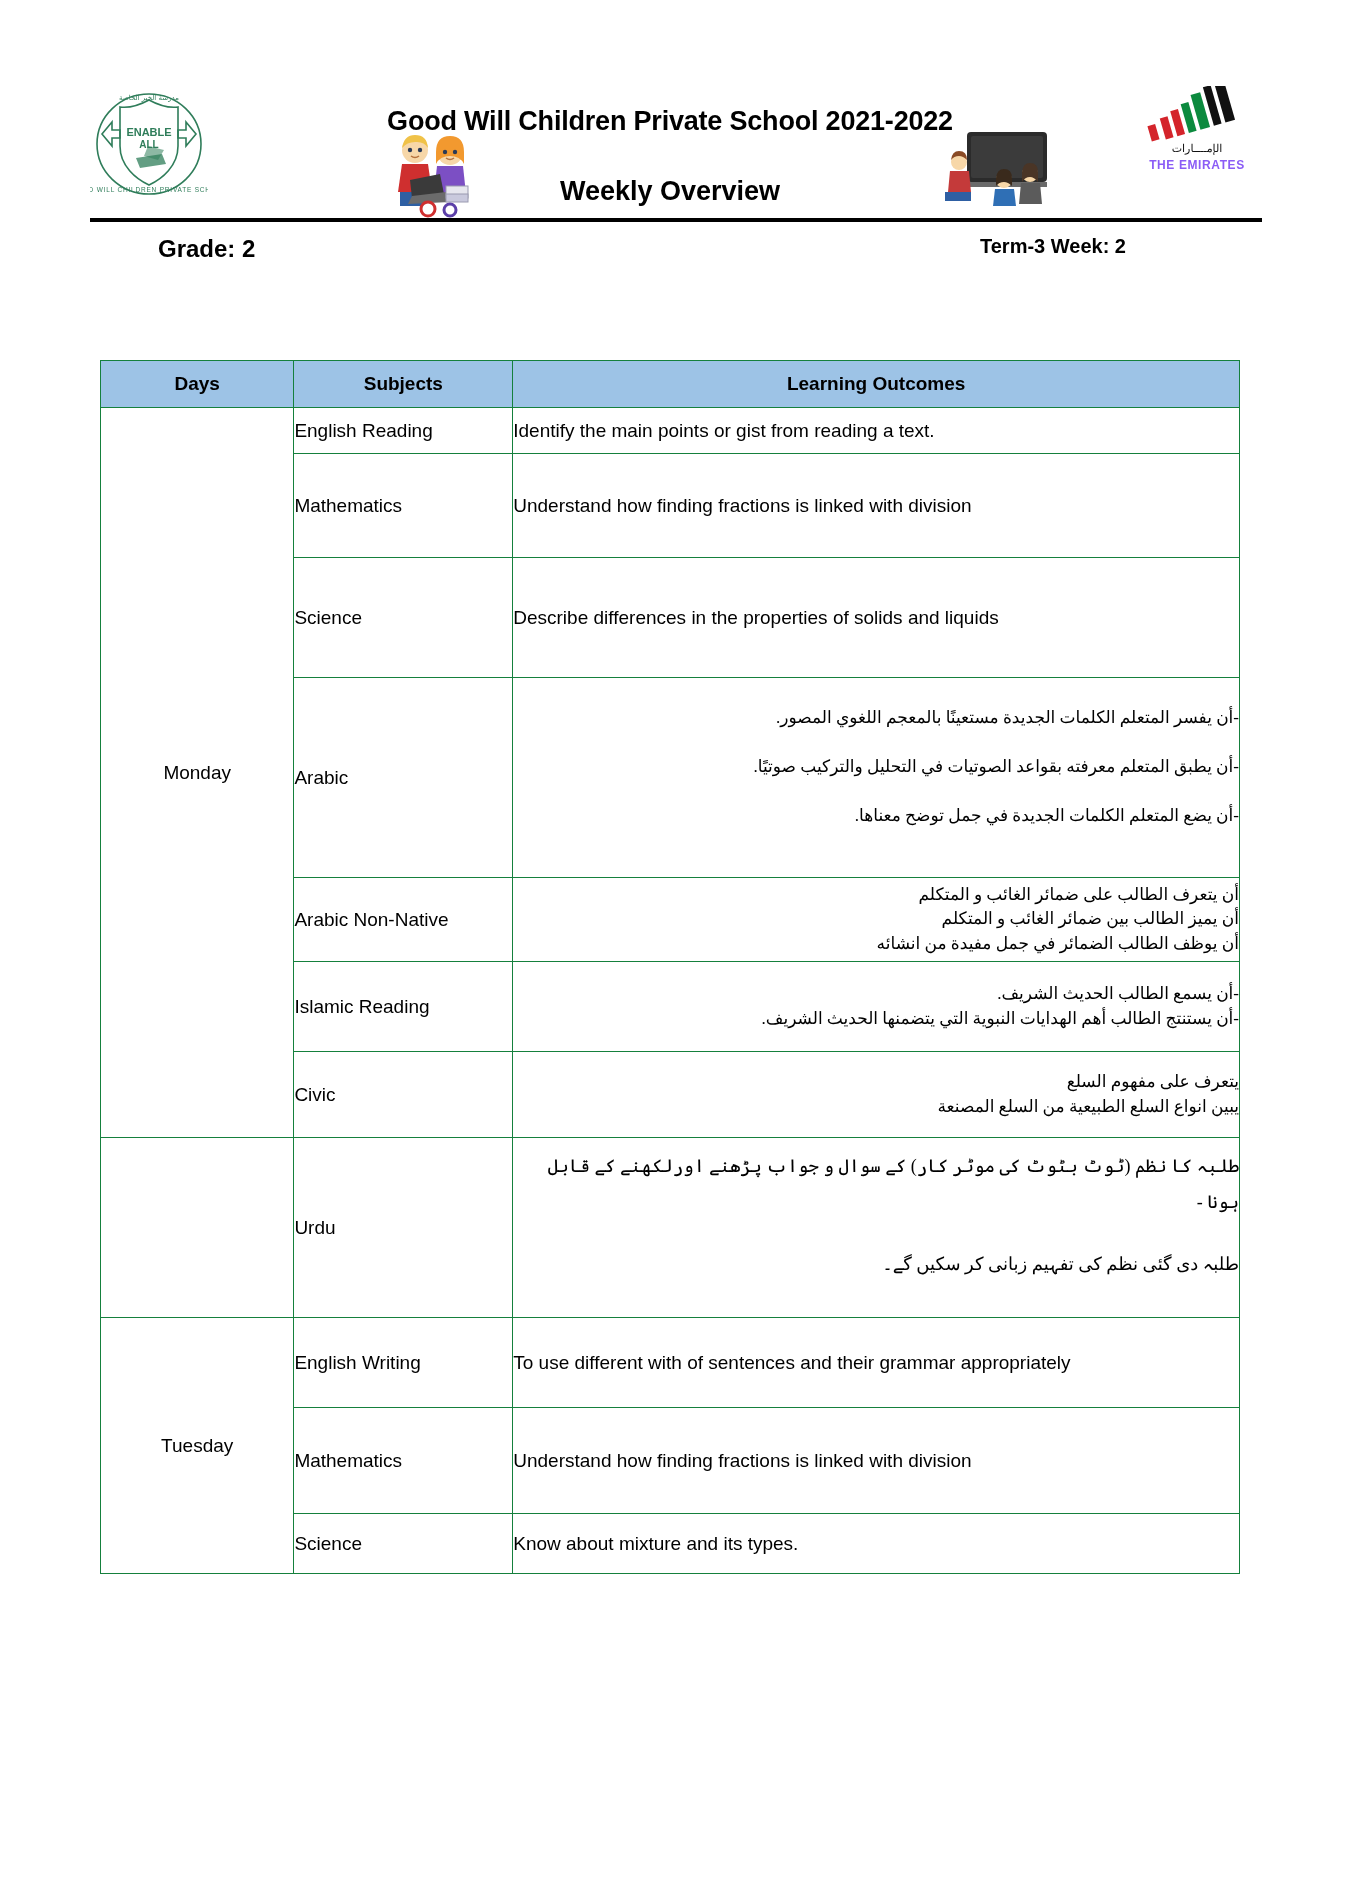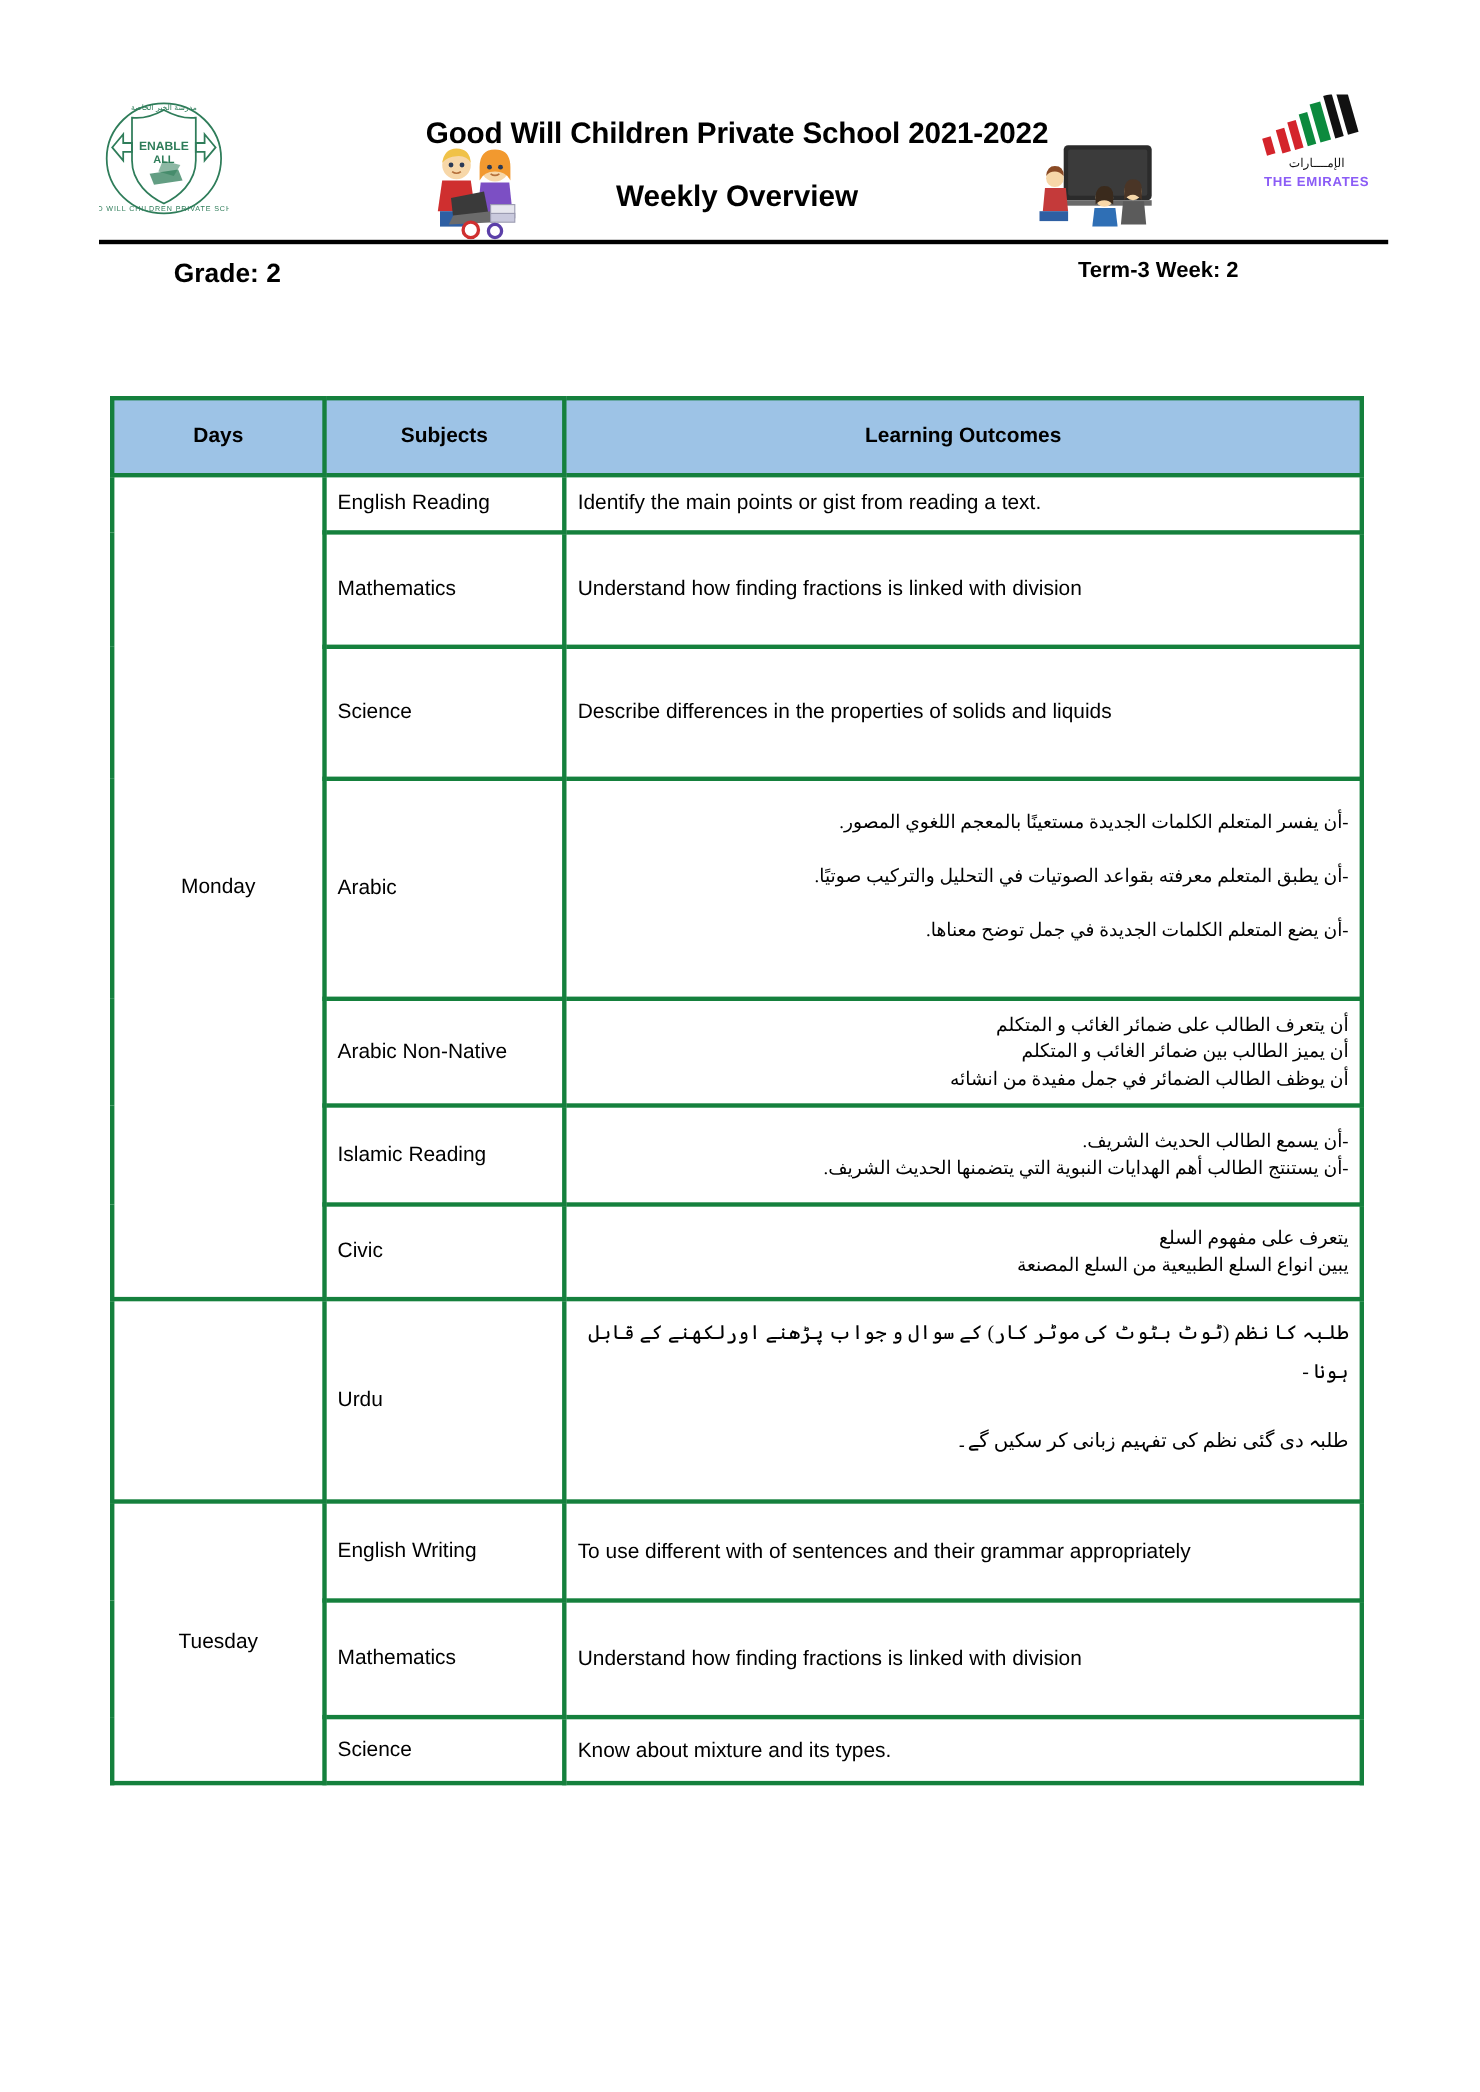--- a/index.html
+++ b/index.html
@@ -56,21 +56,21 @@
     text-align: center;
     font-size: 27px;
     font-weight: bold;
     letter-spacing: -0.2px;
     white-space: nowrap;
   }
   .title-line2 {
     position: absolute;
     left: 0;
     right: 0;
-    top: 85px;
+    top: 98px;
     text-align: center;
     font-size: 27px;
     font-weight: bold;
   }
 
   .kids-clip {
     position: absolute;
     left: 180px;
     top: 52px;
     width: 92px;
@@ -150,23 +150,23 @@
   table.overview {
     position: absolute;
     left: 100px;
     top: 360px;
     width: 1140px;
     border-collapse: collapse;
     table-layout: fixed;
   }
   table.overview th,
   table.overview td {
-    border: 4px solid #15803d;
+    border: 1px solid #15803d;
     vertical-align: middle;
-    padding: 10px;
+    padding: 0;
   }
   thead th {
     background: #9dc3e6;
     text-align: center;
     font-size: 19px;
     font-weight: bold;
     height: 46px;
     border: 1px solid #2f2f2f;
   }
   .col-days   { width: 182px; }

